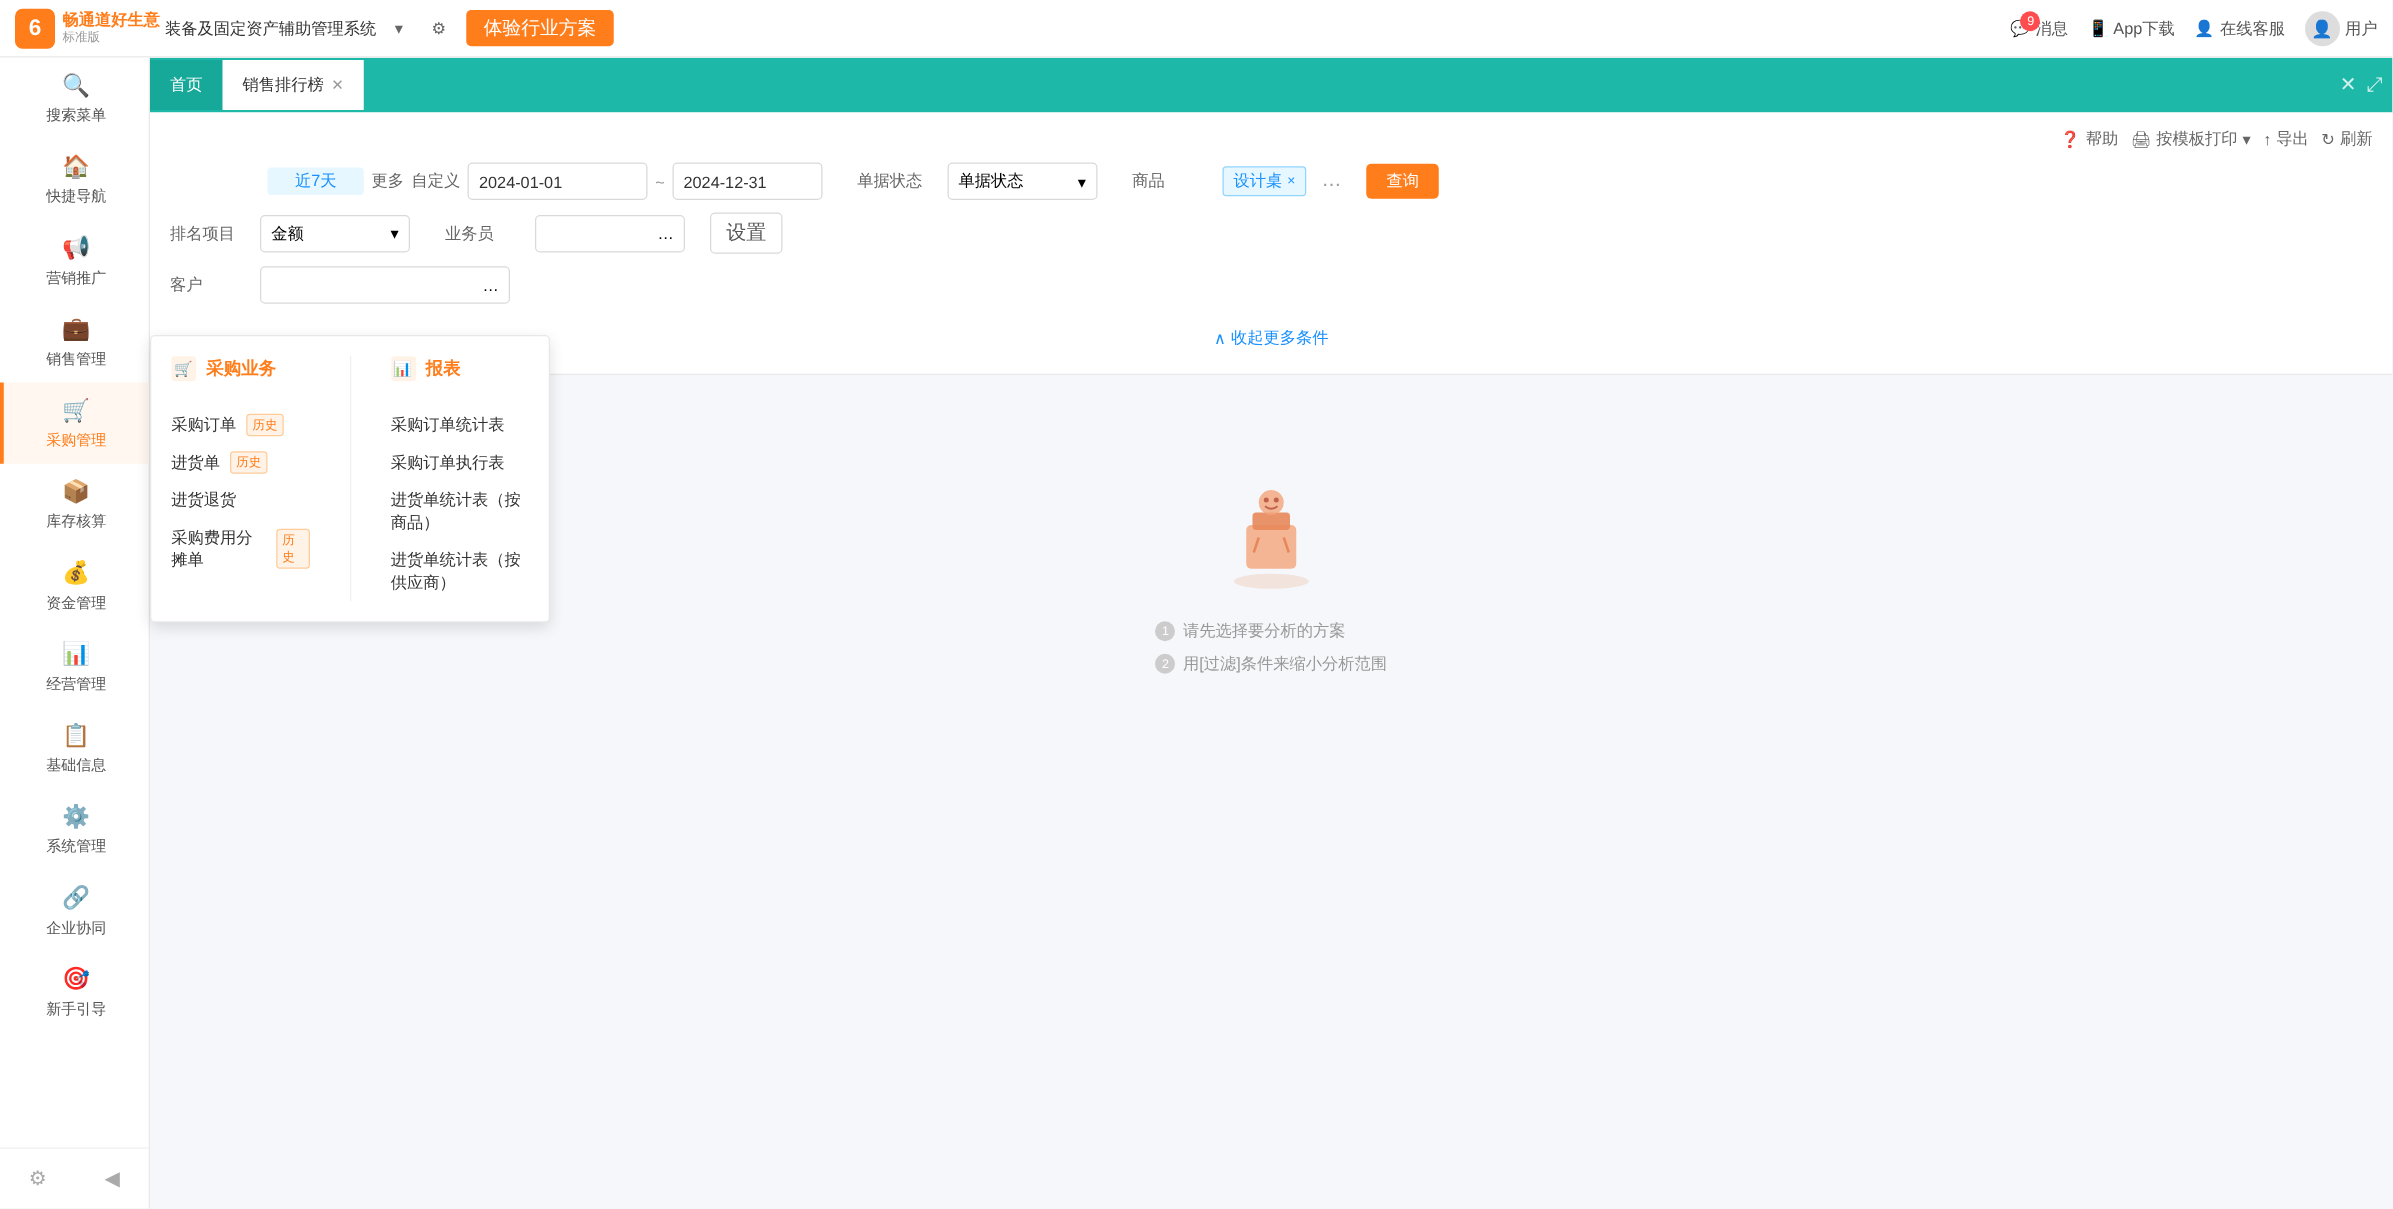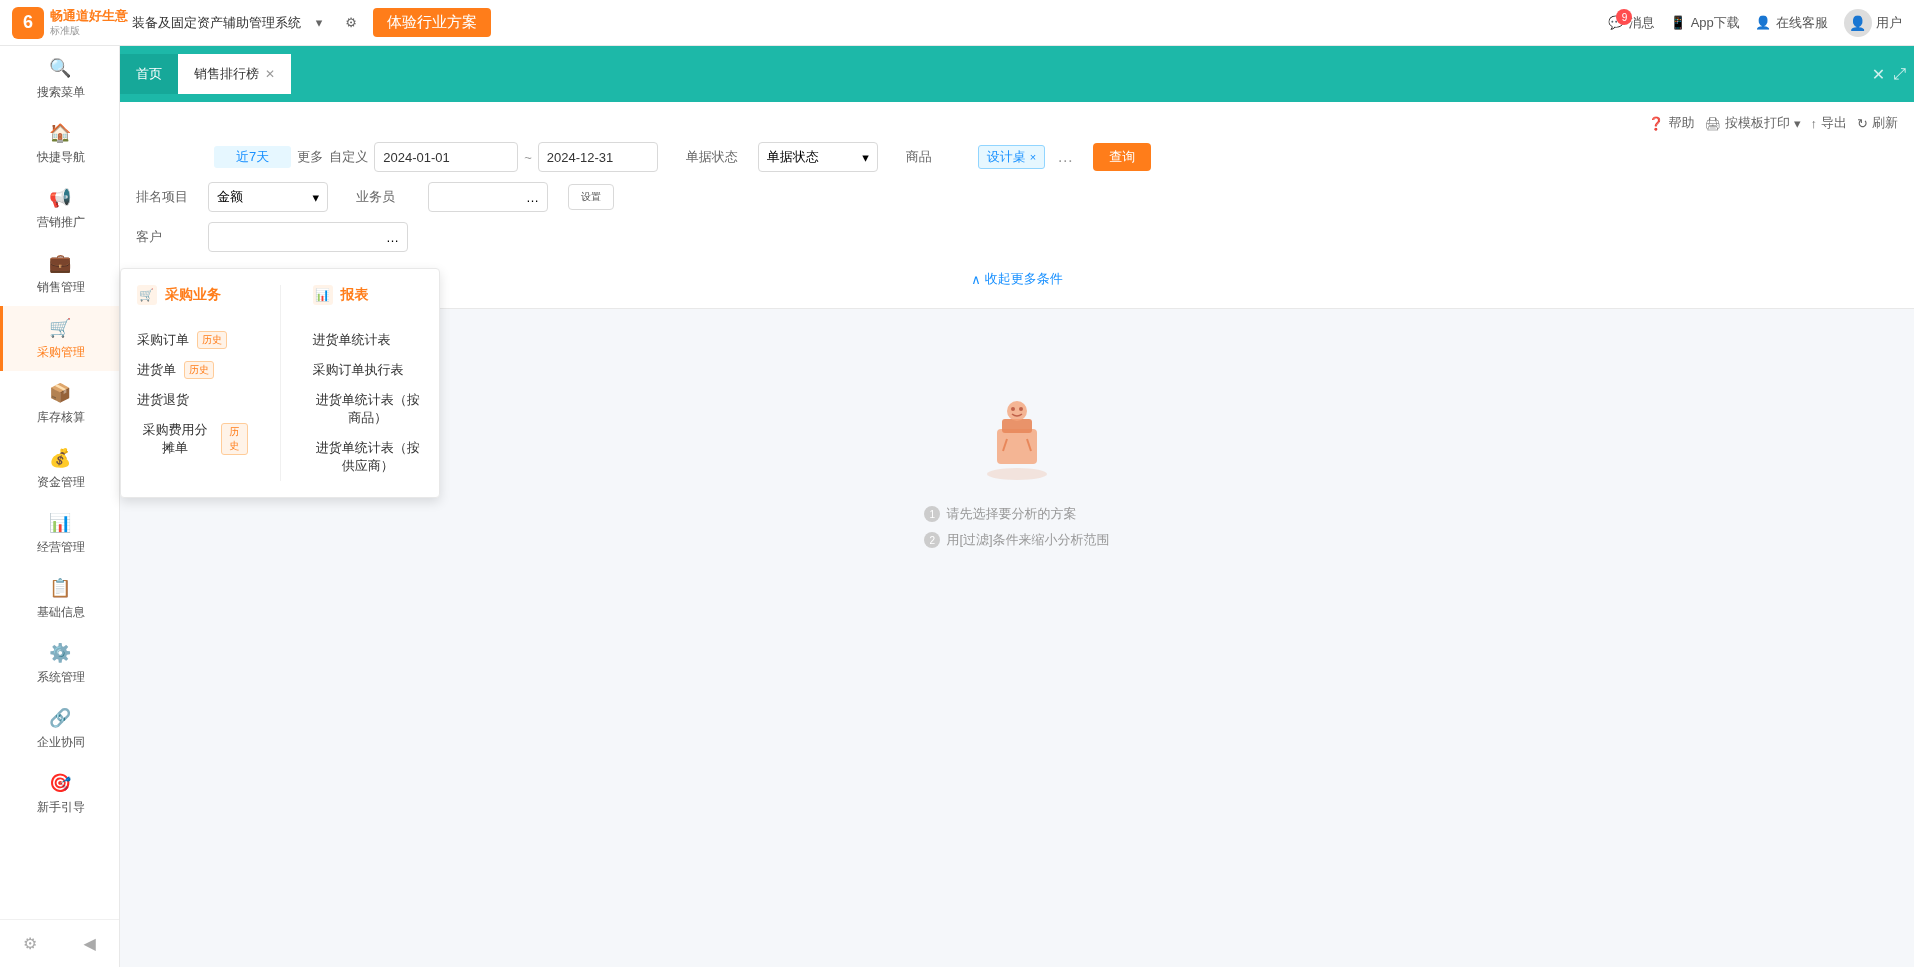--- a/index.html
+++ b/index.html
@@ -184,21 +184,21 @@
     
     .content-area {
       flex: 1;
       display: flex;
       flex-direction: column;
       overflow: hidden;
     }
 
     
     .tab-bar {
-      height: 56px;
+      height: 44px;
       background: #1db8a8;
       display: flex;
       align-items: center;
       flex-shrink: 0;
       padding-left: 0;
     }
     .tab-item {
       height: 40px;
       padding: 0 16px;
       display: flex;
@@ -299,21 +299,21 @@
       cursor: pointer;
       font-size: 13px;
     }
     .toolbar-btn-outline {
       border: 1px solid #d9d9d9;
       background: #fff;
       color: #555;
       padding: 5px 12px;
       border-radius: 4px;
       cursor: pointer;
-      font-size: 10px;
+      font-size: 16px;
     }
     .more-dots {
       color: #999;
       cursor: pointer;
       font-size: 16px;
     }
     .select-wrapper {
       border: 1px solid #d9d9d9;
       border-radius: 4px;
       padding: 4px 8px;
@@ -414,21 +414,20 @@
       font-size: 12px;
     }
     .menu-item-row {
       display: flex;
       align-items: center;
       gap: 8px;
       padding: 6px 0;
       cursor: pointer;
       color: #333;
       font-size: 13px;
-      text-align: center;
     }
     .history-badge {
       background: #fff3e8;
       color: #ff7d1a;
       border: 1px solid #ffcc99;
       border-radius: 3px;
       font-size: 10px;
       padding: 1px 4px;
     }
     .divider-line {
@@ -695,21 +694,21 @@
     </div>
 
     <div class="divider-line"></div>
 
     <div class="menu-column">
       <div class="menu-column-title">
         <span class="menu-column-title-icon">📊</span>
         <span>报表</span>
       </div>
       <div class="menu-item-row">
-        <span>进货单统计表</span>
+        <span>采购订单统计表</span>
       </div>
       <div class="menu-item-row">
         <span>采购订单执行表</span>
       </div>
       <div class="menu-item-row">
         <span>进货单统计表（按商品）</span>
       </div>
       <div class="menu-item-row">
         <span>进货单统计表（按供应商）</span>
       </div>

